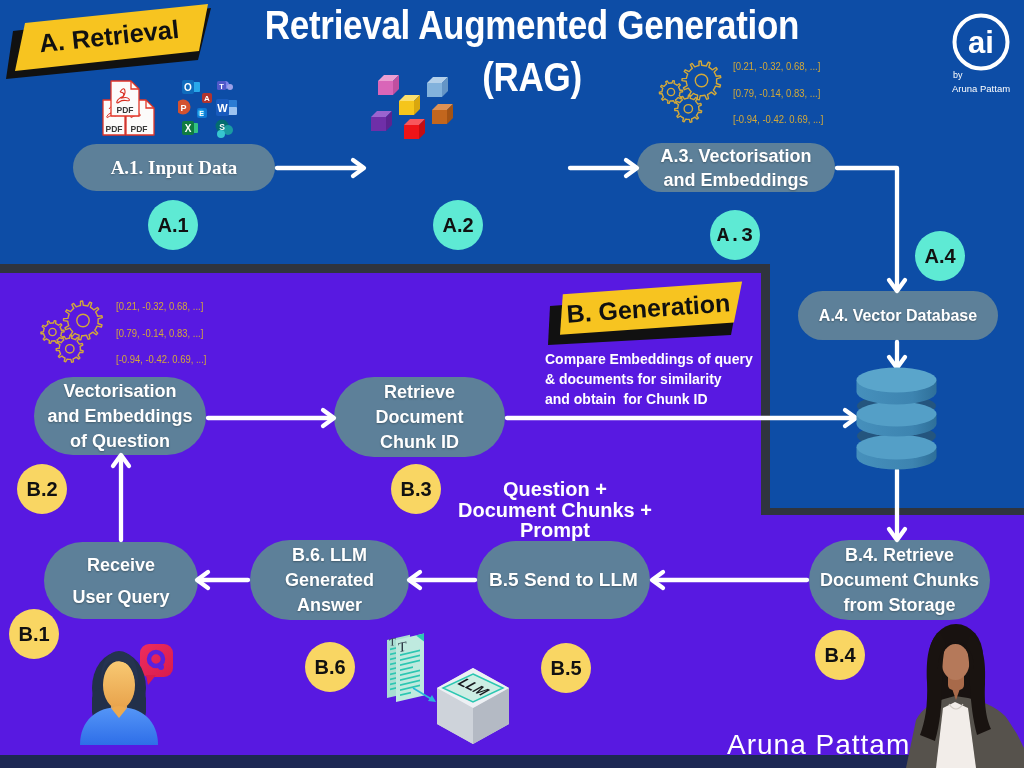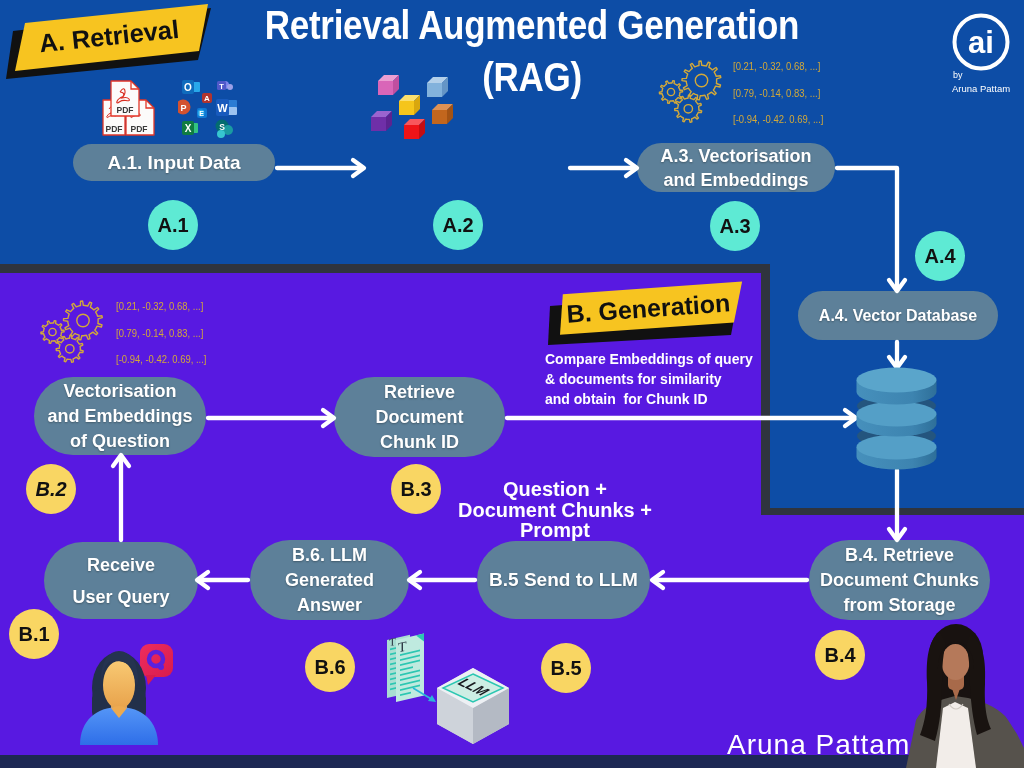--- a/index.html
+++ b/index.html
@@ -30,36 +30,36 @@
     <polygon points="25,23 208,4 199,51 15,71" fill="#f7c420"></polygon>
     <text x="110" y="45" transform="rotate(-6 110 45)" text-anchor="middle" font-size="25.5" font-weight="bold" fill="#111">A. Retrieval</text>
   </svg>
 
   <svg class="abs" style="left:535px;top:268px;" width="220" height="90" viewBox="0 0 220 90">
     <polygon points="15,38 204,24 196,67 13,77" fill="#111111"></polygon>
     <polygon points="27.8,26.3 207.1,13.4 198.9,54.4 25,66.8" fill="#f7c420"></polygon>
     <text x="114" y="49" transform="rotate(-4 114 49)" text-anchor="middle" font-size="25" font-weight="bold" fill="#111">B. Generation</text>
   </svg>
 
-  <div class="box" style="left:73px;top:144px;width:202px;height:37px;border-radius:24px;font-size:19px;">A.1. Input Data</div>
+  <div class="box" style="left:73px;top:144px;width:202px;height:47px;border-radius:24px;font-size:19px;font-family:Liberation Serif, serif;">A.1. Input Data</div>
   <div class="box" style="left:637px;top:143px;width:198px;height:49px;border-radius:25px;font-size:18px;line-height:24px;">A.3. Vectorisation<br>and Embeddings</div>
   <div class="box" style="left:798px;top:291px;width:200px;height:49px;border-radius:25px;font-size:16px;">A.4. Vector Database</div>
   <div class="box" style="left:34px;top:377px;width:172px;height:78px;border-radius:39px;font-size:18px;line-height:25px;">Vectorisation<br>and Embeddings<br>of Question</div>
   <div class="box" style="left:334px;top:377px;width:171px;height:80px;border-radius:40px;font-size:18px;line-height:25px;">Retrieve<br>Document<br>Chunk ID</div>
   <div class="box" style="left:44px;top:542px;width:154px;height:77px;border-radius:39px;font-size:18px;line-height:32px;">Receive<br>User Query</div>
   <div class="box" style="left:250px;top:540px;width:159px;height:80px;border-radius:40px;font-size:18px;line-height:25px;">B.6. LLM<br>Generated<br>Answer</div>
   <div class="box" style="left:477px;top:541px;width:173px;height:78px;border-radius:39px;font-size:19px;">B.5 Send to LLM</div>
   <div class="box" style="left:809px;top:540px;width:181px;height:80px;border-radius:40px;font-size:18px;line-height:25px;">B.4. Retrieve<br>Document Chunks<br>from Storage</div>
 
   <div class="circ pink" style="left:148px;top:200px;">A.1</div>
   <div class="circ pink" style="left:433px;top:200px;">A.2</div>
-  <div class="circ pink" style="left:710px;top:201px;">A.3</div>
+  <div class="circ pink" style="left:710px;top:210px;font-family:Liberation Mono, monospace;">A.3</div>
   <div class="circ pink" style="left:915px;top:231px;">A.4</div>
   <div class="circ yel" style="left:9px;top:609px;">B.1</div>
-  <div class="circ yel" style="left:26px;top:464px;font-style:italic;">B.2</div>
+  <div class="circ yel" style="left:17px;top:464px;">B.2</div>
   <div class="circ yel" style="left:391px;top:464px;">B.3</div>
   <div class="circ yel" style="left:305px;top:642px;">B.6</div>
   <div class="circ yel" style="left:541px;top:643px;">B.5</div>
   <div class="circ yel" style="left:815px;top:630px;">B.4</div>
 
   <svg class="abs" style="left:0;top:0;" width="1024" height="768" viewBox="0 0 1024 768" fill="none">
     <g stroke="#ffffff" stroke-width="4.3" fill="none" stroke-linecap="round" stroke-linejoin="round">
       <path d="M277 168 H361"></path>
       <path d="M570 168 H634"></path>
       <path d="M837 168 H897 V288"></path>

